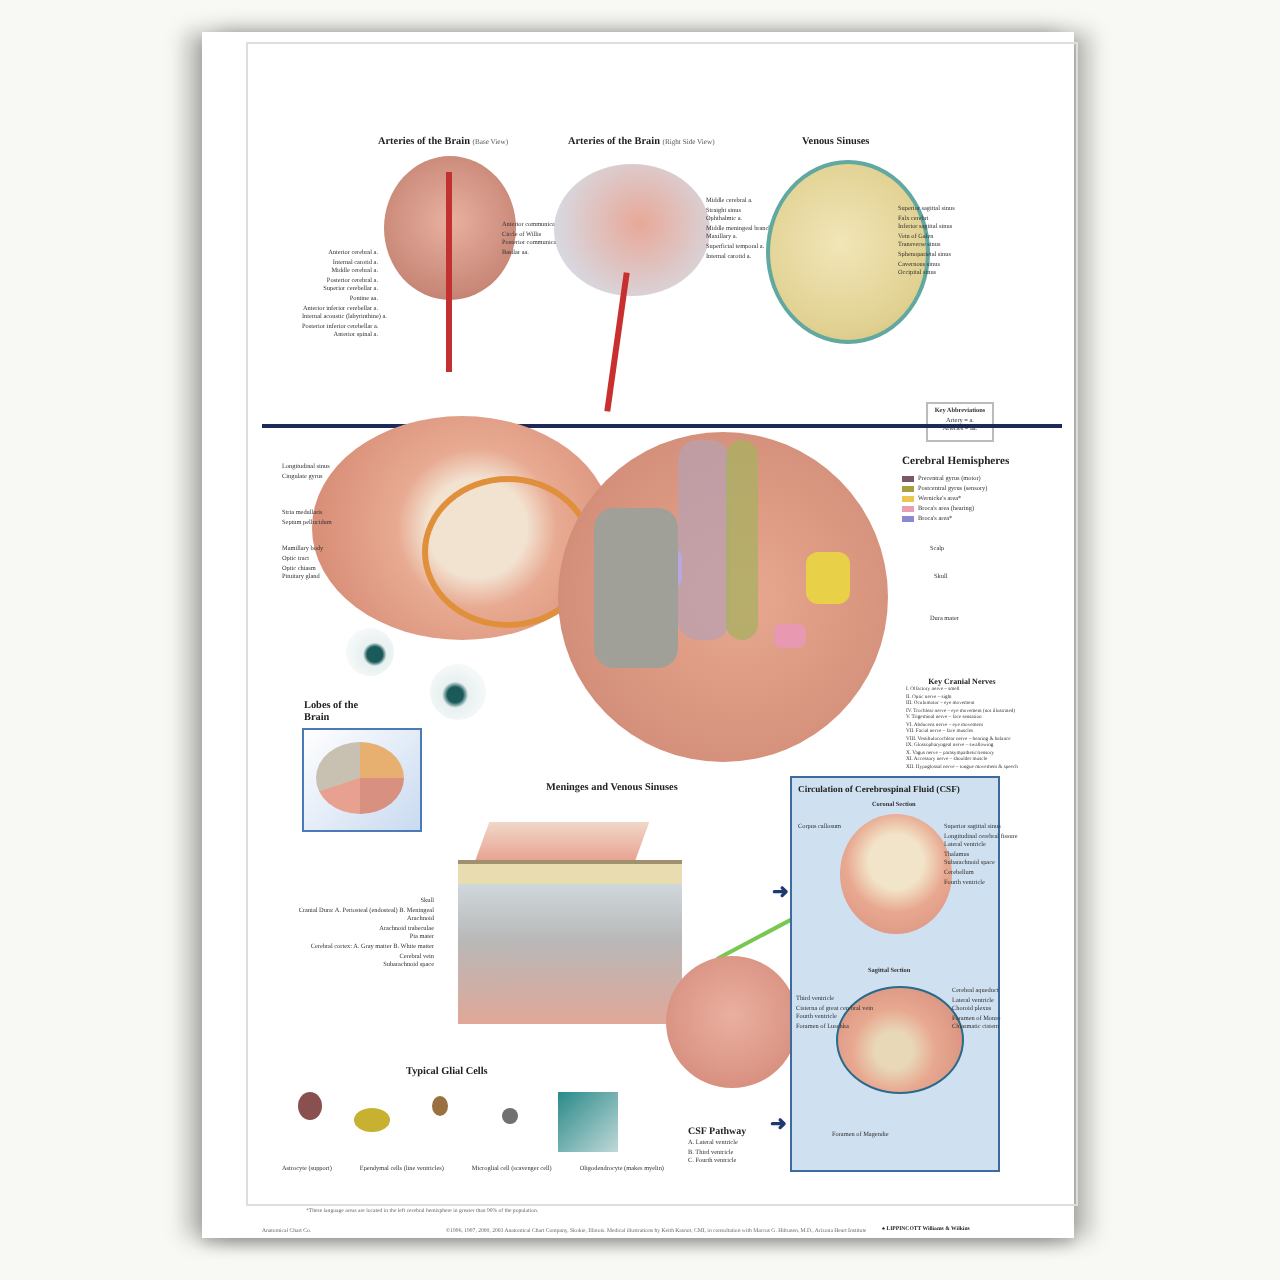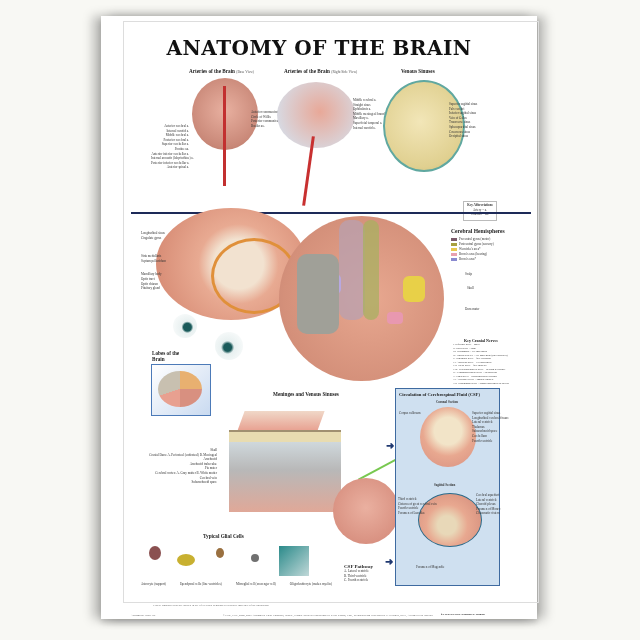--- a/index.html
+++ b/index.html
@@ -21,21 +21,20 @@
   .lobes{position:absolute;left:50px;top:348px;width:58px;height:50px;border:1.5px solid #4c7ab8;background:linear-gradient(135deg,#ffffff,#c9daf0);}
   .foot{position:absolute;font-size:2.8px;color:#666;white-space:nowrap;}
   .arrow{position:absolute;color:#1f3870;font-size:10px;font-weight:bold;}
 </style>
 </head>
 <body>
 
 <div class="poster">
   <div class="frame"></div>
 
-  <div class="title">ANATOMY OF THE BRAIN</div>
 
   <div class="sect" style="left:88px;top:52px;">
     <span>Arteries of the Brain</span> <small>(Base View)</small>
   </div>
   <div class="brain" style="left:91px;top:62px;width:66px;height:72px;background:radial-gradient(circle at 50% 45%,#e8b0a0,#c98878 70%,#b07060);"></div>
   <div style="position:absolute;left:122px;top:70px;width:3px;height:100px;background:#c23030;"></div>
   <div class="lbl" style="left:50px;top:108px;text-align:right;width:38px;">
     <div>Anterior cerebral a.</div>
     <div>Internal carotid a.</div>
     <div>Middle cerebral a.</div>

